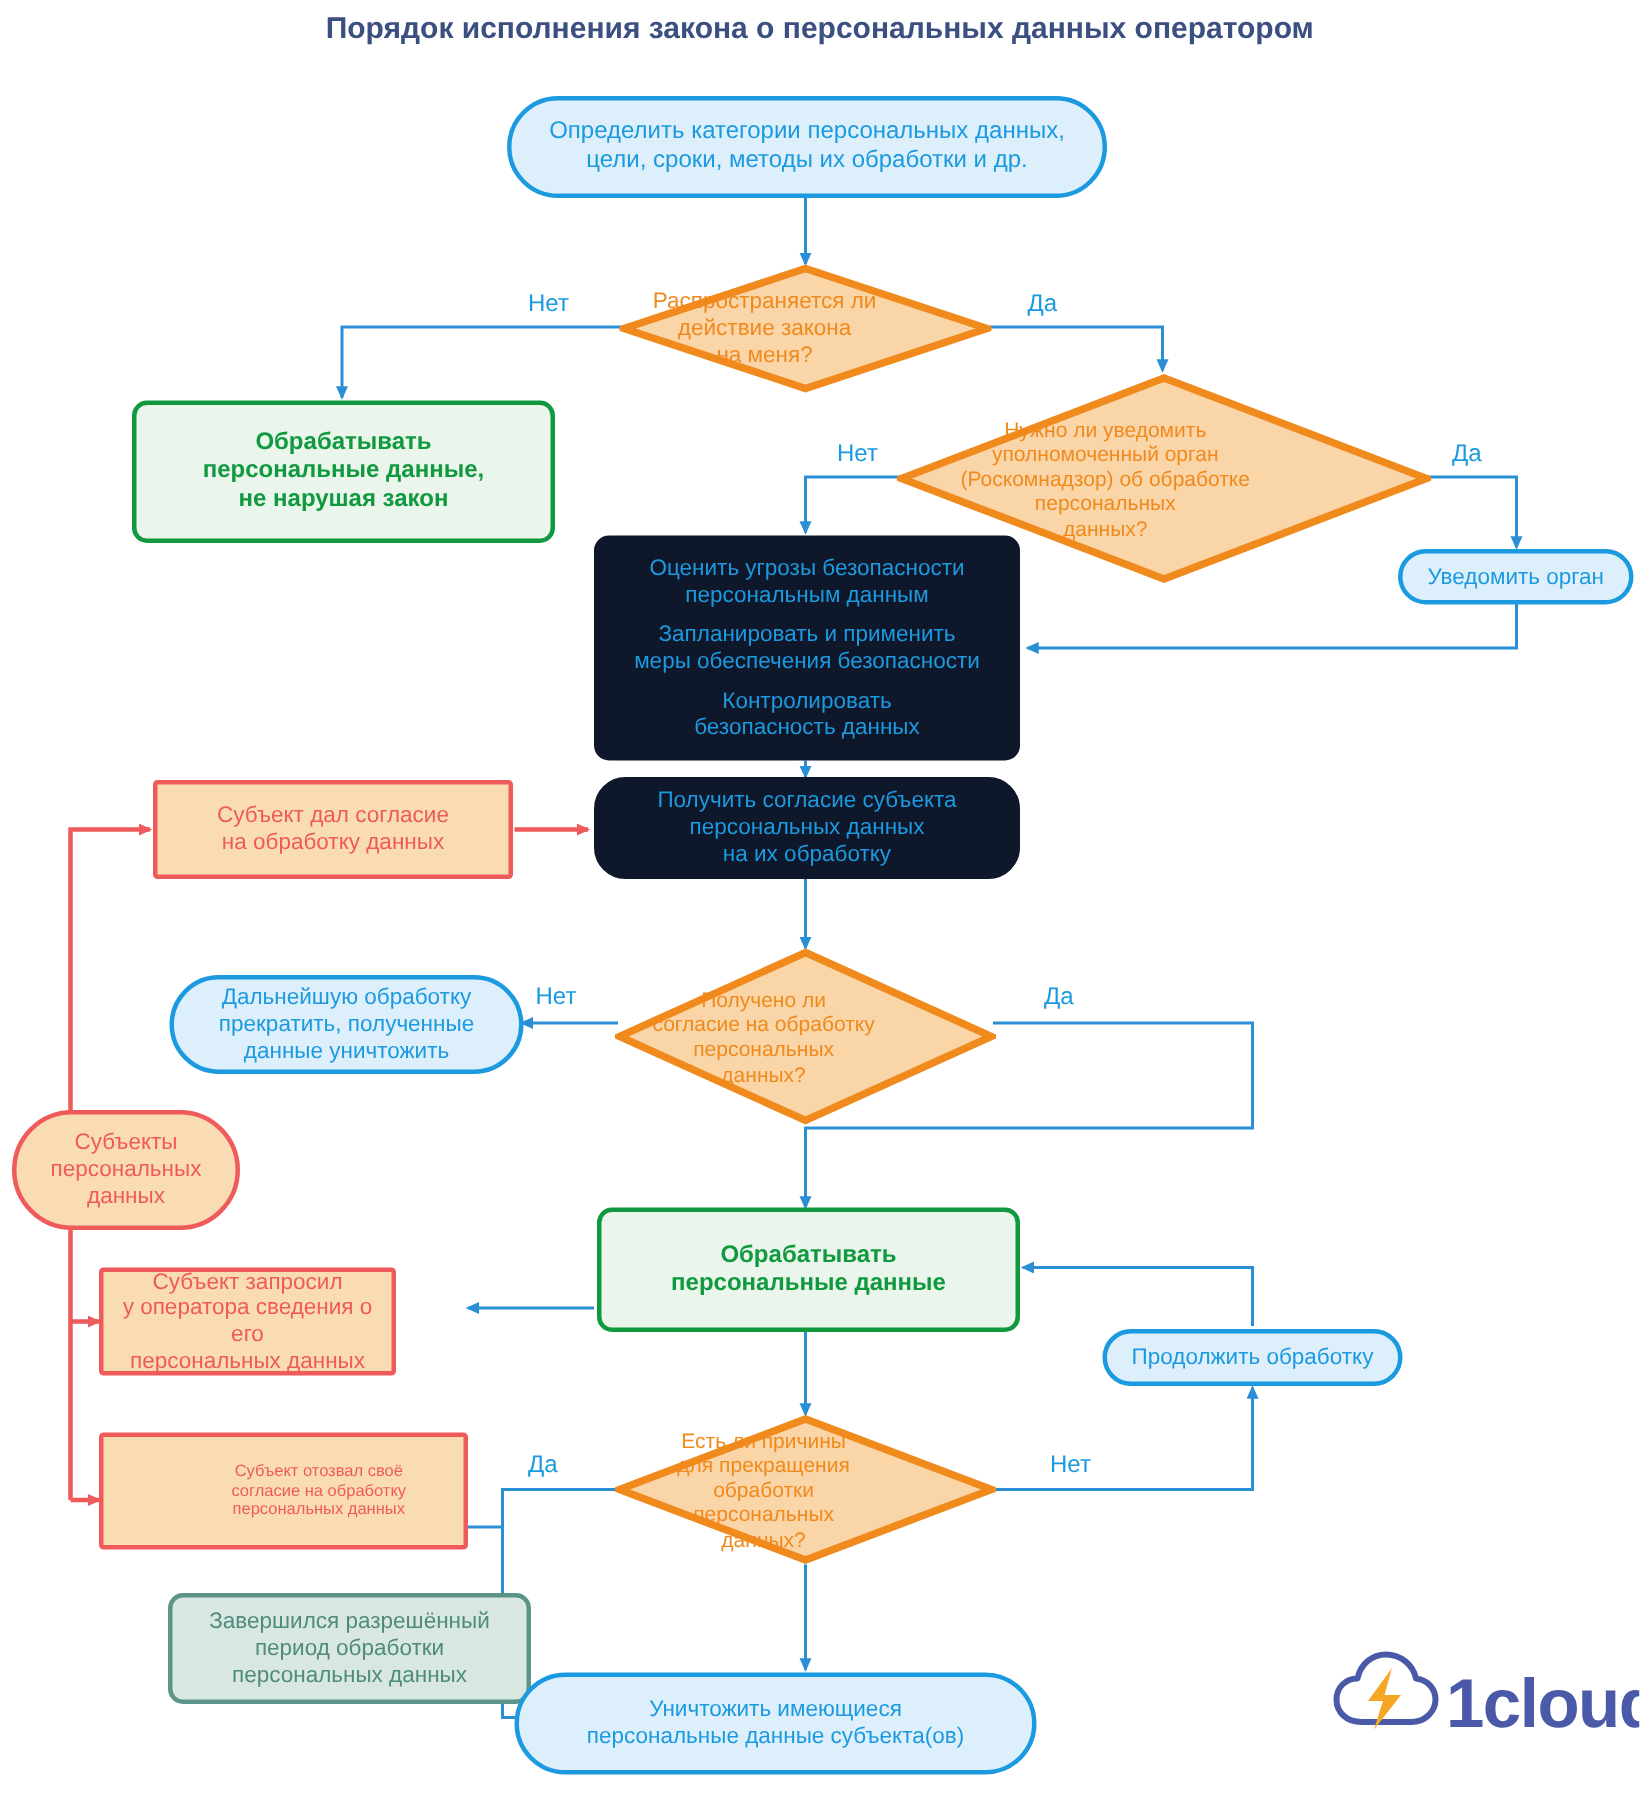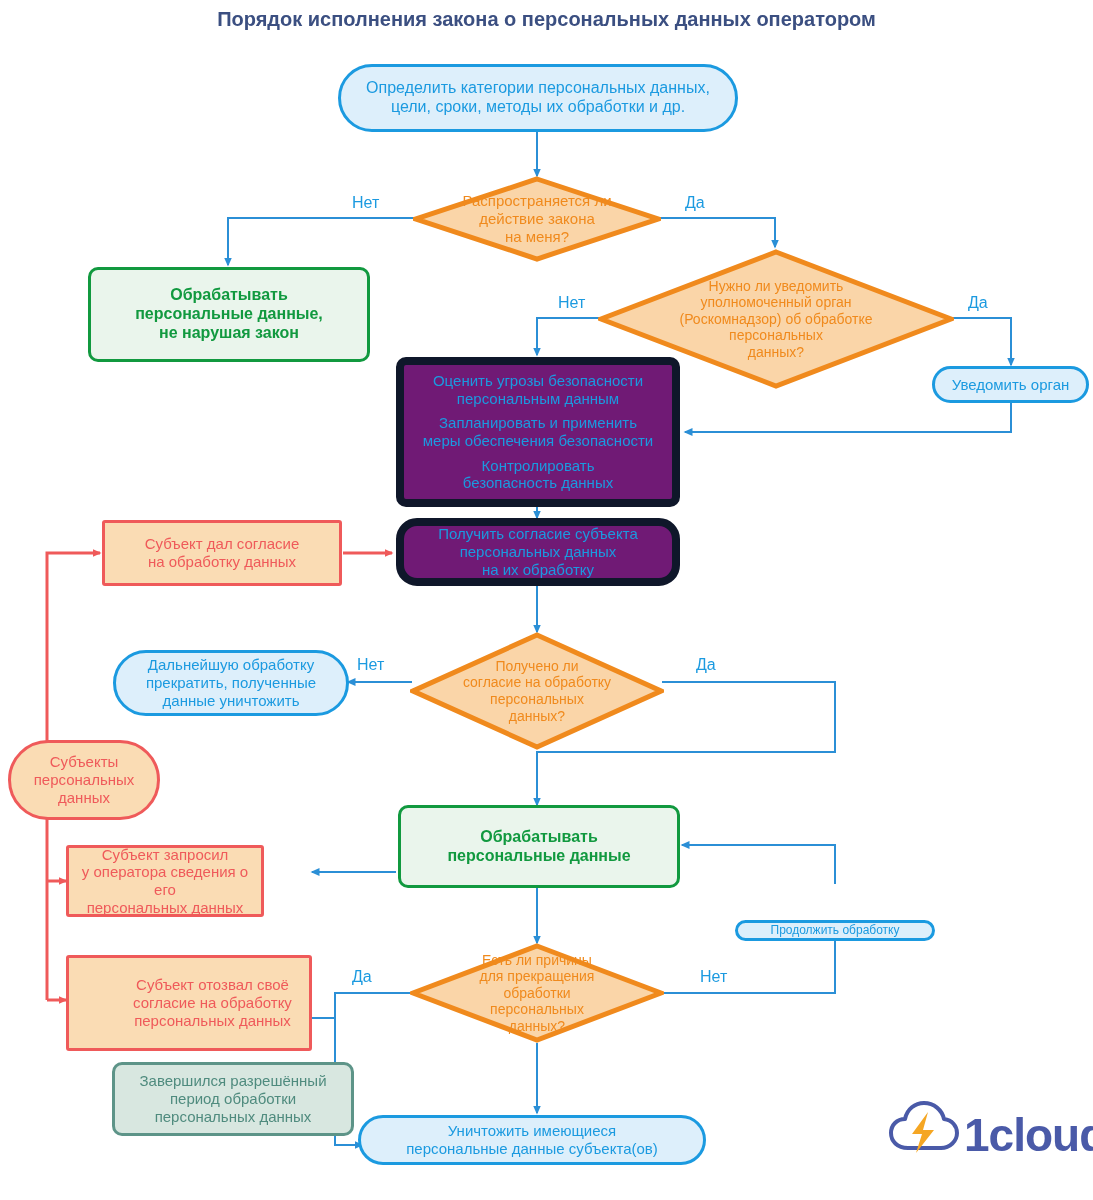--- a/index.html
+++ b/index.html
@@ -18,37 +18,36 @@
   #edges {
     position: absolute;
     left: 0; top: 0;
     width: 1093px; height: 1200px;
     pointer-events: none;
   }
   .node {
     position: absolute;
     display: flex;
     align-items: center;
-    justify-content: center;
     text-align: center;
     line-height: 1.18;
     z-index: 3;
   }
   .node span { display: block; width: 100%; padding: 0 6px; }
 
   
   .terminator {          
     background: #ddeffb;
     border: 3px solid #1b9ae0;
     border-radius: 999px;
     color: #1b9ae0;
   }
   .process-blue {
-    background: #701a75;
-    border: 8px solid #0f172a;
+    background: #0f172a;
+    border: 4px solid #0f172a;
     border-radius: 10px;
     color: #1b9ae0;
   }
   .process-green {
     background: #eaf5ec;
     border: 3px solid #11993f;
     border-radius: 10px;
     color: #11993f;
     font-weight: bold;
   }
@@ -304,55 +303,55 @@
   </div>
 
   <div class="node process-red" style="left:66px; top:845px; width:198px; height:72px; font-size:15px;">
     <span>
       <span>Субъект запросил</span>
       <span>у оператора сведения о его</span>
       <span>персональных данных</span>
     </span>
   </div>
 
-  <div class="node process-red" style="left:66px; top:955px; width:246px; height:96px; font-size:15px;padding-left:47px;">
+  <div class="node process-red" style="left:66px; top:955px; width:246px; height:78px; font-size:11px;padding-left:47px;">
     <span>
       <span>Субъект отозвал своё</span>
       <span>согласие на обработку</span>
       <span>персональных данных</span>
     </span>
   </div>
 
   <div class="node process-teal" style="left:66px; top:1062px; width:242px; height:74px; font-size:15px;">
     <span>
       <span>Завершился разрешённый</span>
       <span>период обработки</span>
       <span>персональных данных</span>
     </span>
   </div>
 
-  <div class="node terminator" style="left:735px; top:920px; width:200px; height:21px; font-size:12px;">
+  <div class="node terminator" style="left:735px; top:886px; width:200px; height:38px; font-size:15px;">
     <span>Продолжить обработку</span>
   </div>
 
   <div class="node decision" style="left:410px; top:943px; width:254px; height:100px; font-size:14px;">
     <svg class="dshape" viewBox="0 0 254 100" preserveAspectRatio="none">
       <polygon points="127,3 251,50 127,97 3,50" fill="#fad5a8" stroke="#f08a1d" stroke-width="5"></polygon>
     </svg>
     <span class="dtext">
       <span>Есть ли причины</span>
       <span>для прекращения обработки</span>
       <span>персональных</span>
       <span>данных?</span>
     </span>
   </div>
   <div class="edge-label" style="left:352px; top:968px;">Да</div>
   <div class="edge-label" style="left:700px; top:968px;">Нет</div>
 
-  <div class="node terminator" style="left:358px; top:1115px; width:348px; height:50px; font-size:15px;">
+  <div class="node terminator" style="left:343px; top:1115px; width:348px; height:68px; font-size:15px;">
     <span>
       <span>Уничтожить имеющиеся</span>
       <span>персональные данные субъекта(ов)</span>
     </span>
   </div>
 
   <div id="logo">
     <svg width="72" height="62" viewBox="0 0 72 62">
       <path d="M20,50 C9,50 3,43 3,35 C3,27 9,21 17,21 C19,11 27,5 36,5 C46,5 54,12 56,21 C64,22 69,28 69,35 C69,43 62,50 53,50 Z" fill="none" stroke="#4a5aa8" stroke-width="4" stroke-linejoin="round"></path>
       <path d="M40,14 L24,36 L34,36 L28,55 L46,32 L35,32 Z" fill="#f5a623"></path>

